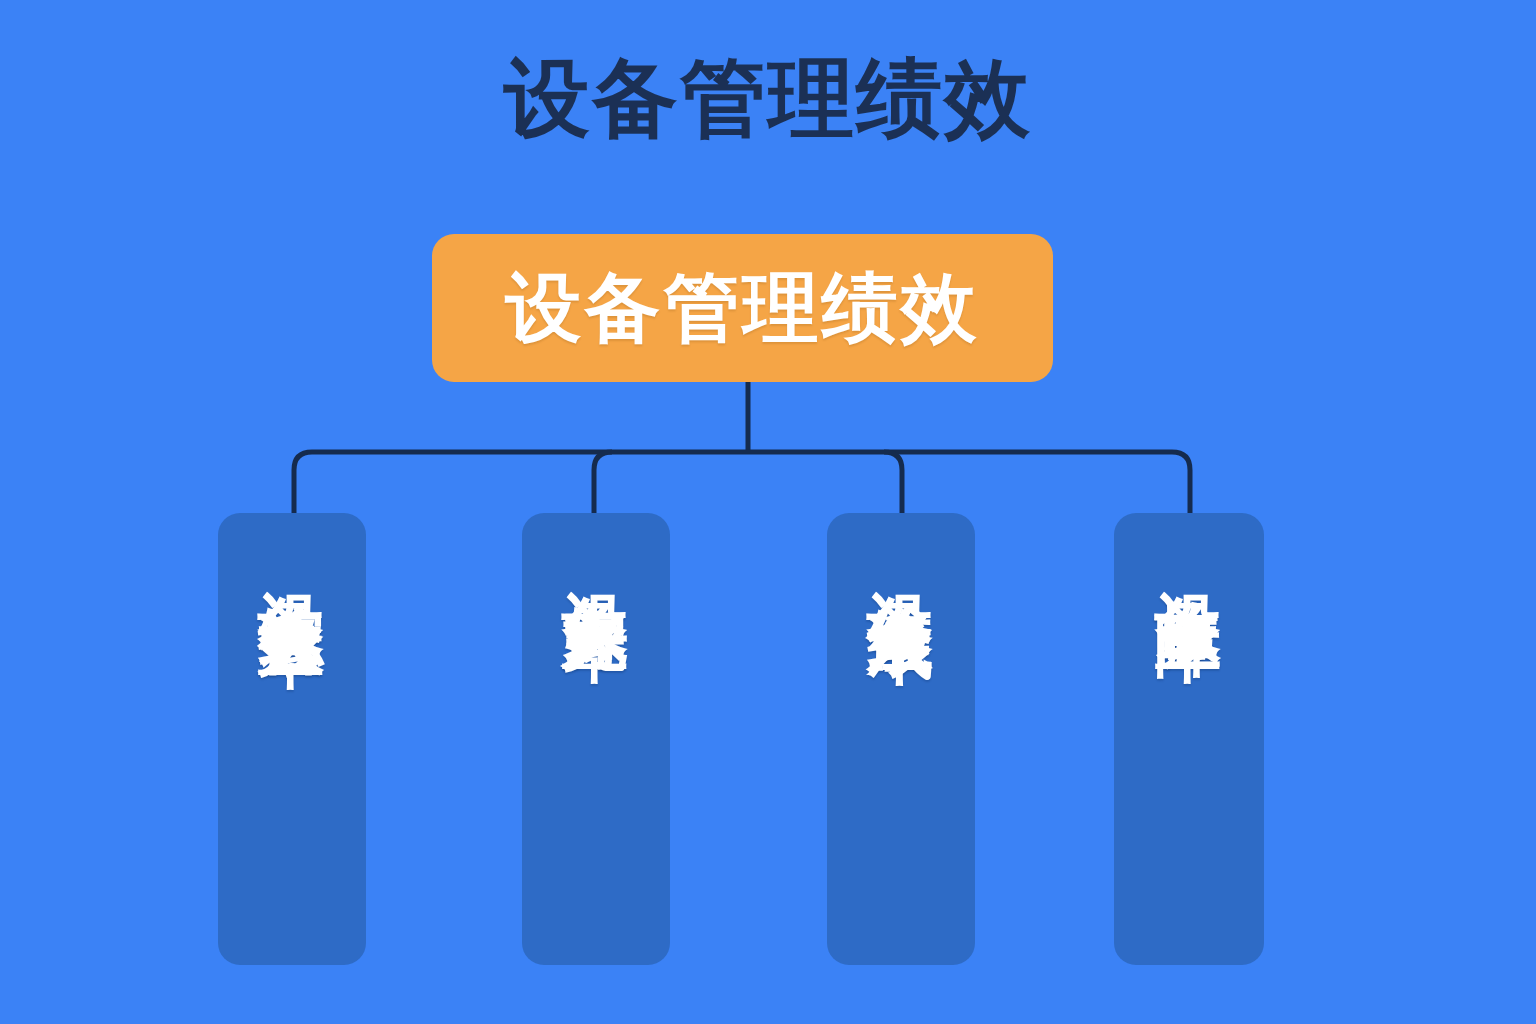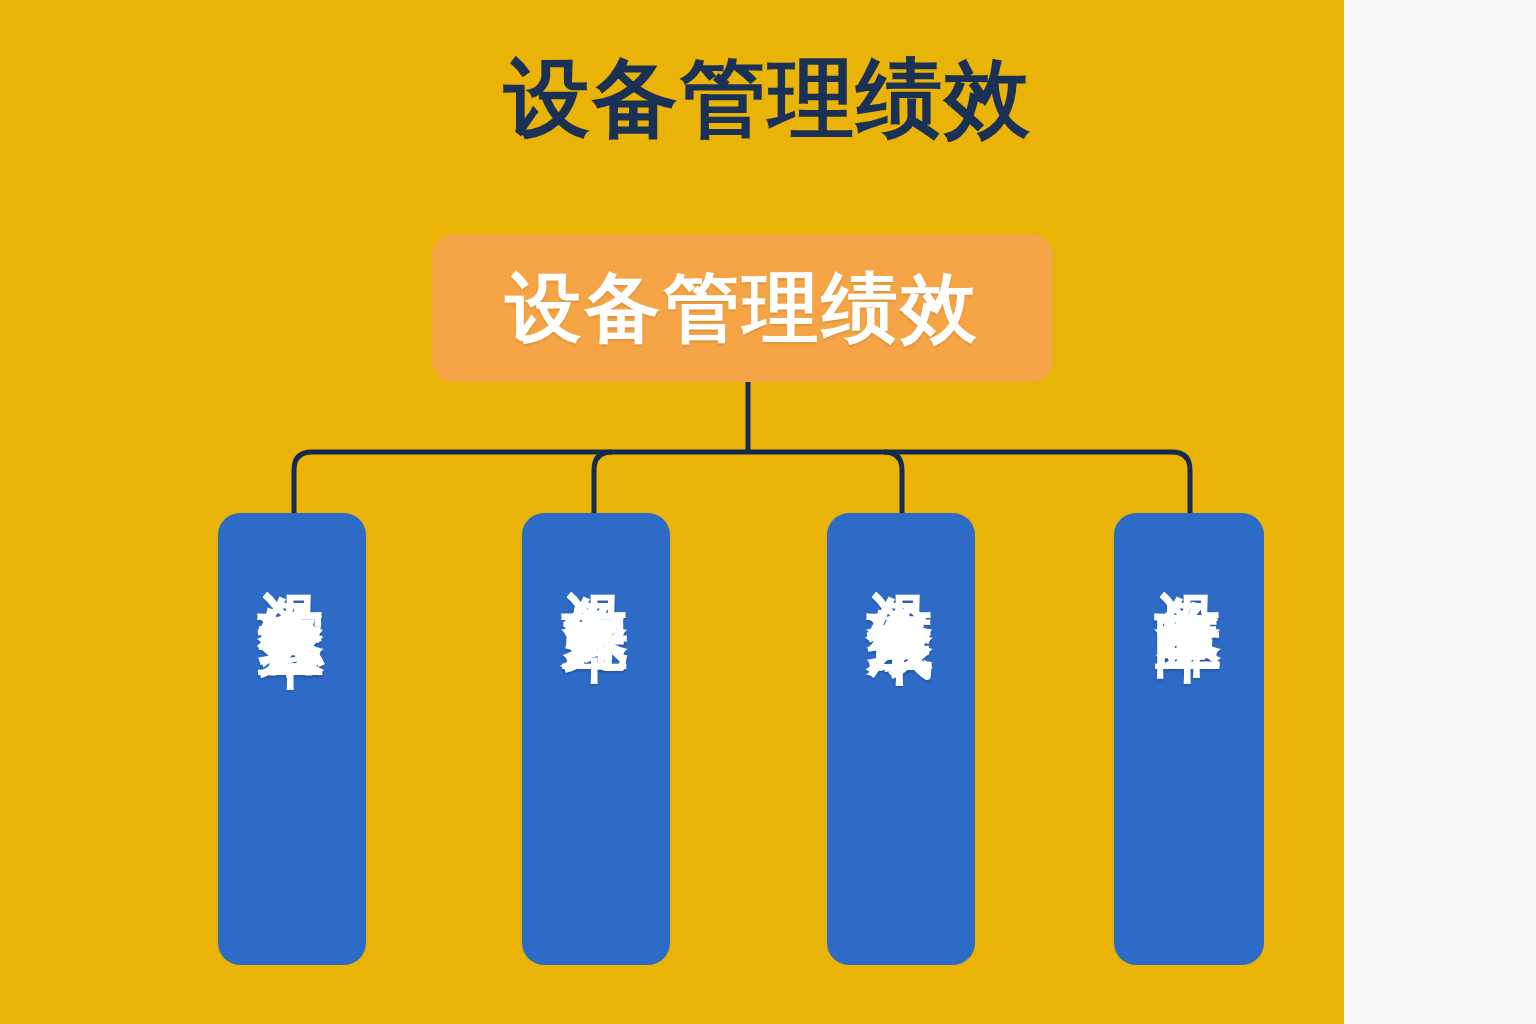--- a/index.html
+++ b/index.html
@@ -8,23 +8,23 @@
   }
   body {
     width: 1536px;
     height: 1024px;
     background: #f9fafc;
     font-family: "Liberation Sans", "DejaVu Sans", sans-serif;
     overflow: hidden;
   }
   #canvas {
     position: relative;
-    width: 1344px;
+    width: 1536px;
     height: 1024px;
-    background: #eab308;
+    background: #3b82f6;
   }
 
   
   #chart-title {
     position: absolute;
     left: 0;
     top: 46px;
     width: 1536px;
     text-align: center;
     font-size: 86px;

